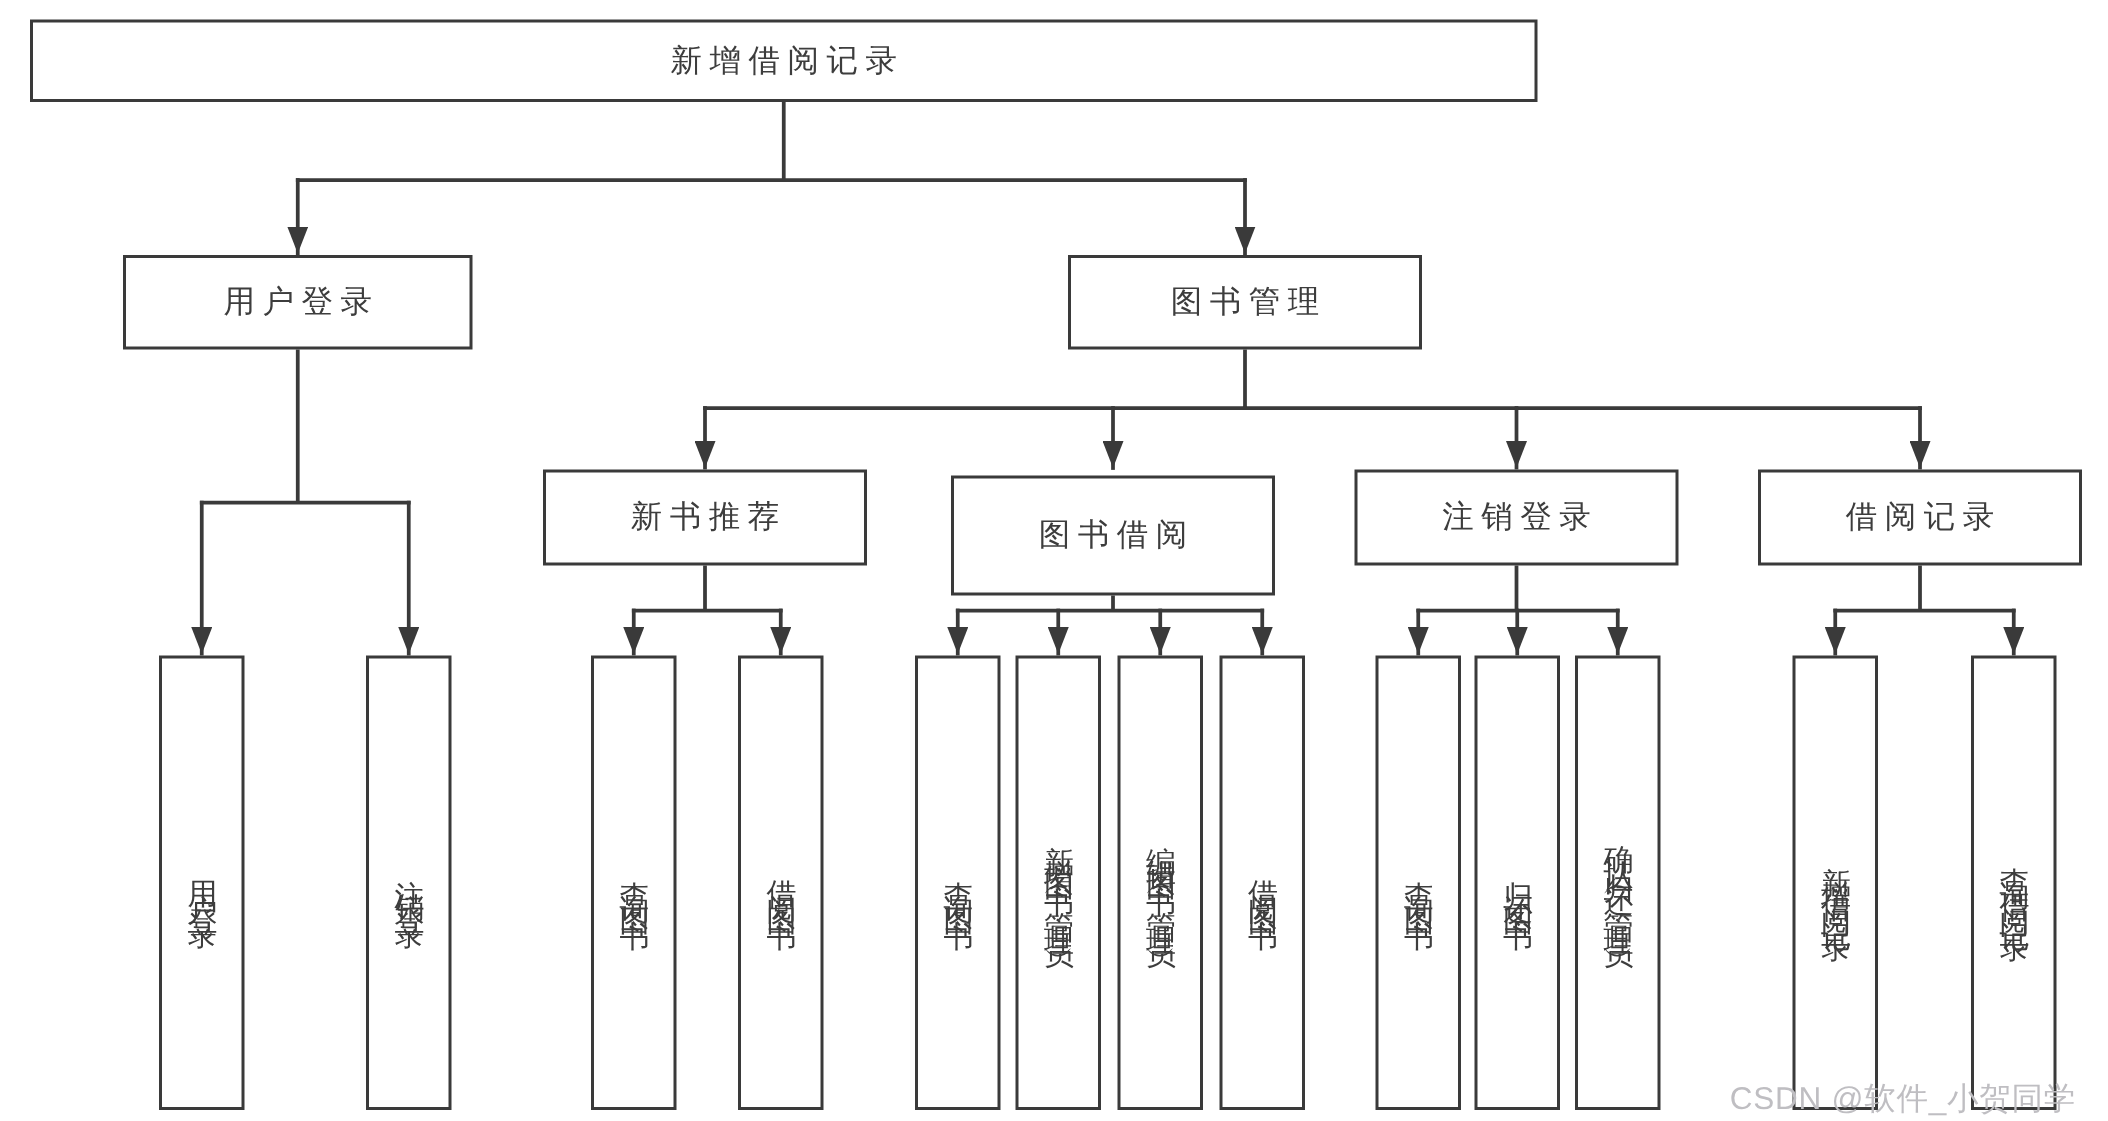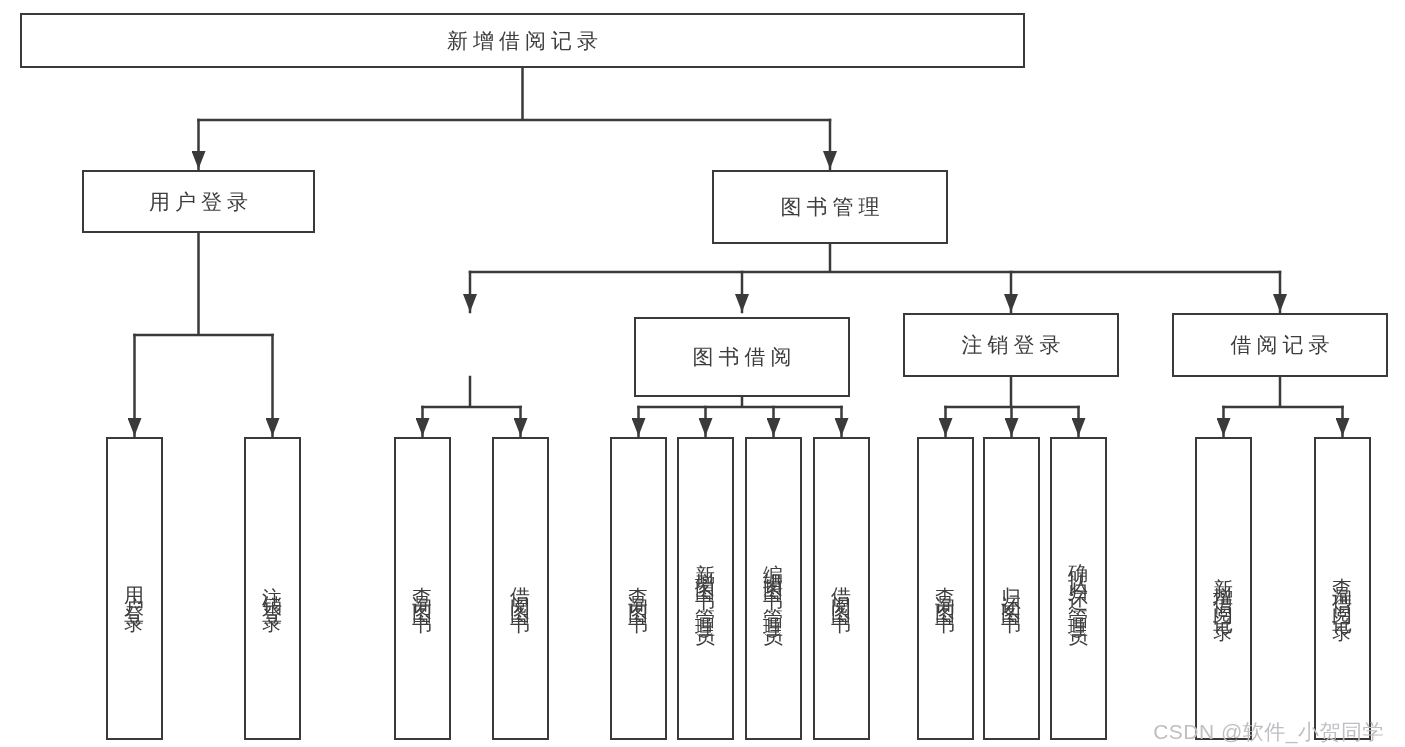--- a/index.html
+++ b/index.html
@@ -97,22 +97,25 @@
         <path d="M 1342.5 407 L 1342.5 436" marker-end="url(#arrowhead)"></path>
       </g>
   </svg>
   <span id="watermark">CSDN @软件_小贺同学</span>
 <div class="node h" style="left: 20px; top: 13px; width: 1005px; height: 55px;">
       <span>新增借阅记录</span>
     </div>
     <div class="node h" style="left: 82px; top: 170px; width: 233px; height: 63px;">
       <span>用户登录</span>
     </div>
-    <div class="node h" style="left: 712px; top: 170px; width: 236px; height: 74px;">
+    <div class="node h" style="left: 712px; top: 170px; width: 236px; height: 63px;">
       <span>图书管理</span>
+    </div>
+    <div class="node h" style="left: 362px; top: 313px; width: 216px; height: 64px;">
+      <span>新书推荐</span>
     </div>
     <div class="node h" style="left: 634px; top: 317px; width: 216px; height: 80px;">
       <span>图书借阅</span>
     </div>
     <div class="node h" style="left: 903px; top: 313px; width: 216px; height: 64px;">
       <span>注销登录</span>
     </div>
     <div class="node h" style="left: 1172px; top: 313px; width: 216px; height: 64px;">
       <span>借阅记录</span>
     </div>

